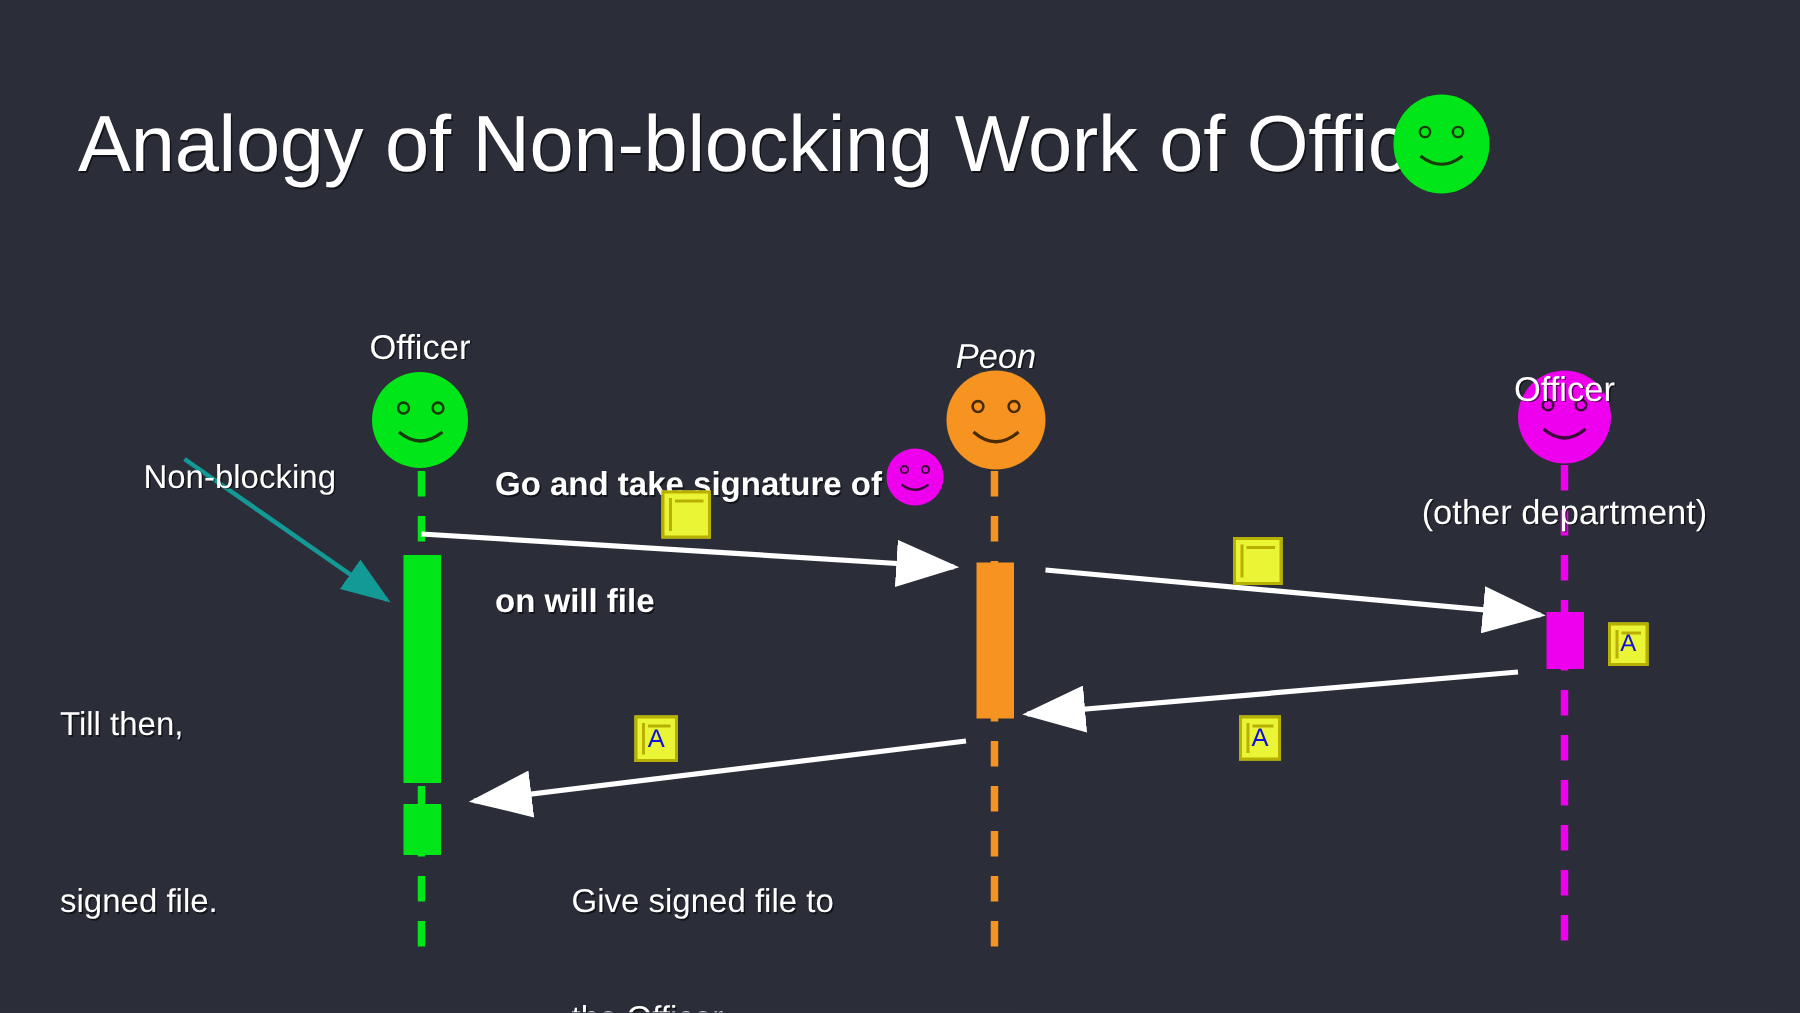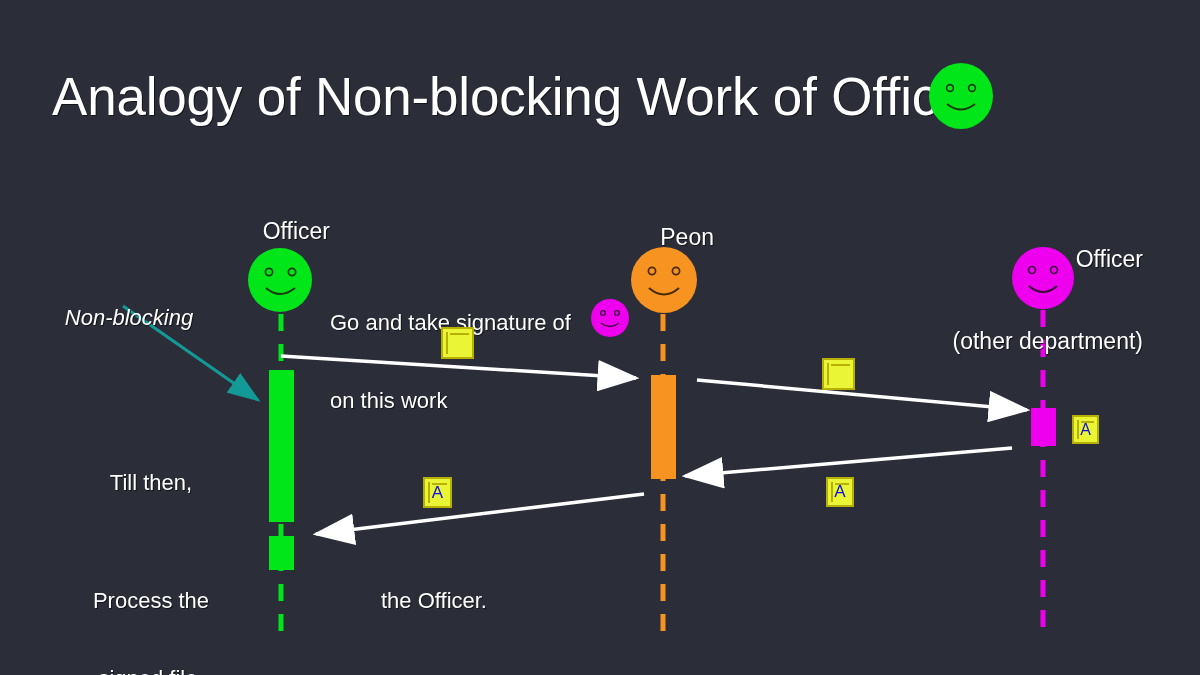--- a/index.html
+++ b/index.html
@@ -26,27 +26,27 @@
     line-height: 1.18;
   }
   #page-title {
     left: 52px; top: 66px;
     font-size: 53px;
     font-weight: 400;
     letter-spacing: -0.2px;
   }
   .actor-label {
     font-size: 23px;
-    text-align: right;
+    text-align: center;
   }
   .note {
     font-size: 22px;
   }
-  .note.center { text-align: center; font-style: italic; }
-  .note.right  { text-align: center; }
+  .note.center { text-align: right; }
+  .note.right  { text-align: left; }
   .file-icon {
     position: absolute;
     box-sizing: border-box;
     background: #eaf536;
     border: 2px solid #b8b000;
     display: flex;
     align-items: center;
     justify-content: center;
     font-family: "Liberation Sans", sans-serif;
     color: #1111dd;
@@ -135,45 +135,45 @@
     <line x1="1012" y1="448" x2="685" y2="476" stroke="#ffffff" stroke-width="3.5" marker-end="url(#wArrow)"></line>
     <line x1="644" y1="494" x2="316" y2="534" stroke="#ffffff" stroke-width="3.5" marker-end="url(#wArrow)"></line>
   </svg>
 
   <div class="bar" style="left:269px; top:370px; width:25px; height:152px; background:#00e619;"></div>
   <div class="bar" style="left:269px; top:536px; width:25px; height:34px; background:#00e619;"></div>
   <div class="bar" style="left:651px; top:375px; width:25px; height:104px; background:#f79421;"></div>
   <div class="bar" style="left:1031px; top:408px; width:25px; height:38px; background:#ee00ee;"></div>
 
   <div class="txt actor-label" style="left:230px; top:218px; width:100px;">Officer</div>
-  <div class="txt actor-label" style="left:614px; top:224px; width:100px;">Peon</div>
+  <div class="txt actor-label" style="left:614px; top:224px; width:100px;font-style:italic;">Peon</div>
   <div class="txt actor-label" style="left:943px; top:192px; width:200px;">
     <div>Officer</div>
     <div>(other department)</div>
   </div>
 
   <div class="txt note center" style="left:34px; top:253px; width:190px;">
     <div>Non-blocking</div>
   </div>
 
   <div class="txt note right" style="left:40px; top:418px; width:222px;">
     <div>Till then,</div>
   </div>
 
   <div class="txt note right" style="left:40px; top:536px; width:222px;">
-    <div>Process the</div>
     <div>signed file.</div>
   </div>
 
-  <div class="txt note" style="left:330px; top:258px; width:300px;">
+  <div class="txt note" style="left:330px; top:258px; width:300px;font-weight:bold;">
     <div>Go and take signature of</div>
-    <div>on this work</div>
+    <div>on will file</div>
   </div>
 
   <div class="txt note" style="left:381px; top:536px; width:320px;">
+    <div>Give signed file to</div>
     <div>the Officer.</div>
   </div>
 
   <div class="file-icon" style="left:441px; top:327px; width:33px; height:32px; font-size:19px;">
     <span class="file-letter"></span>
   </div>
 
   <div class="file-icon" style="left:822px; top:358px; width:33px; height:32px; font-size:19px;">
     <span class="file-letter"></span>
   </div>

